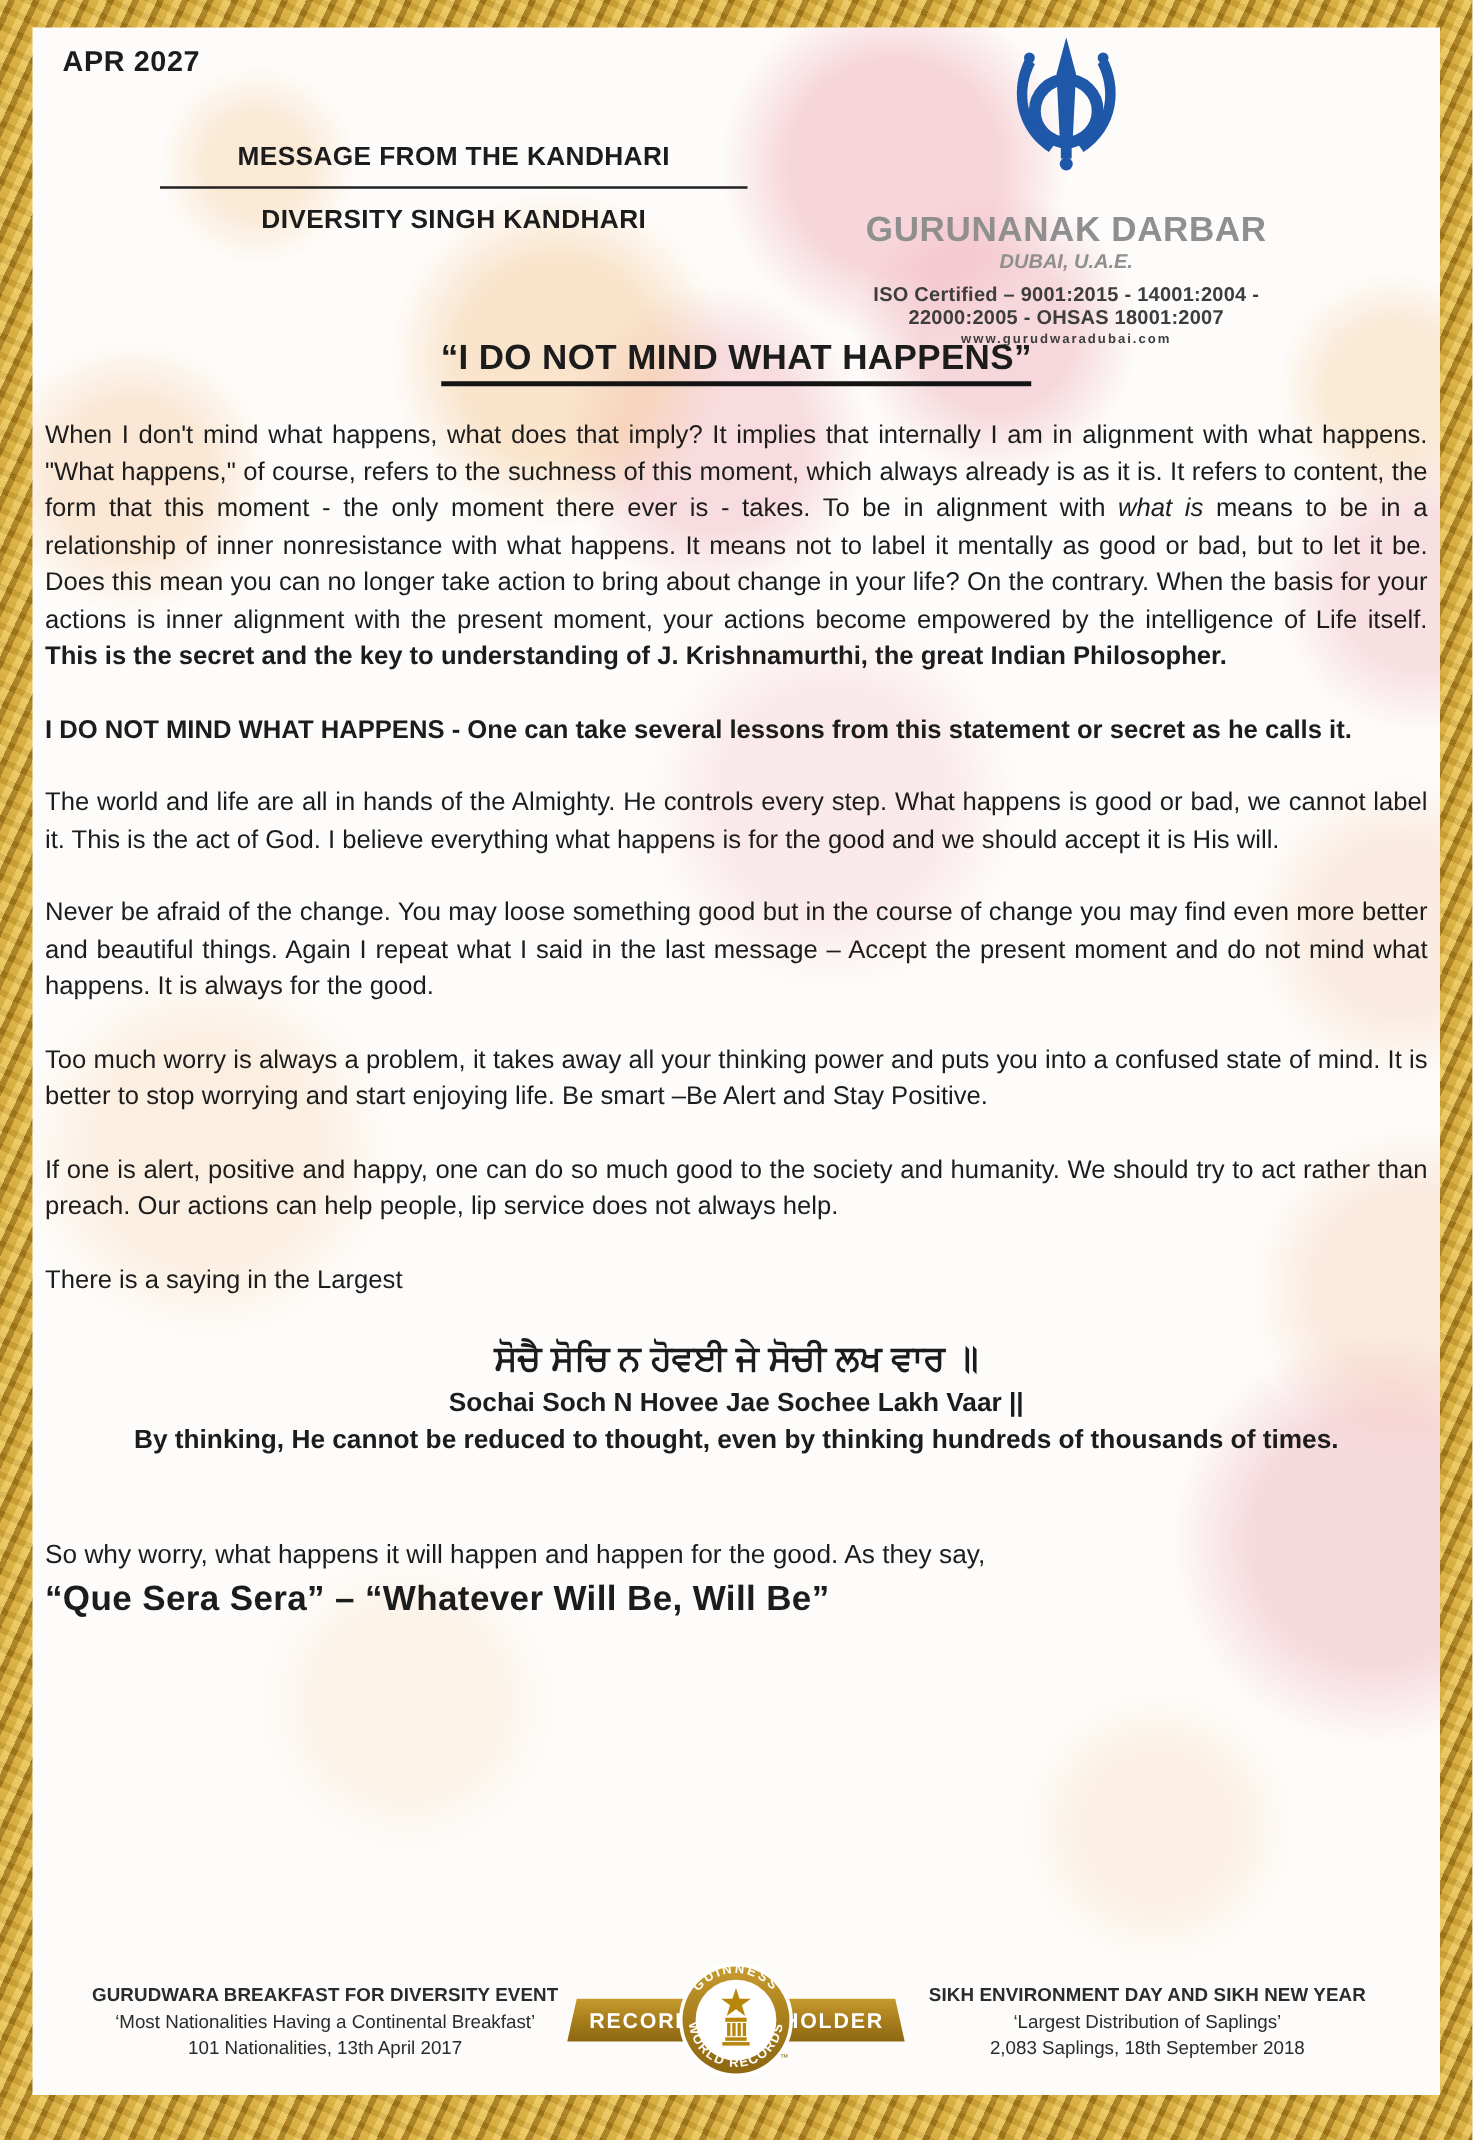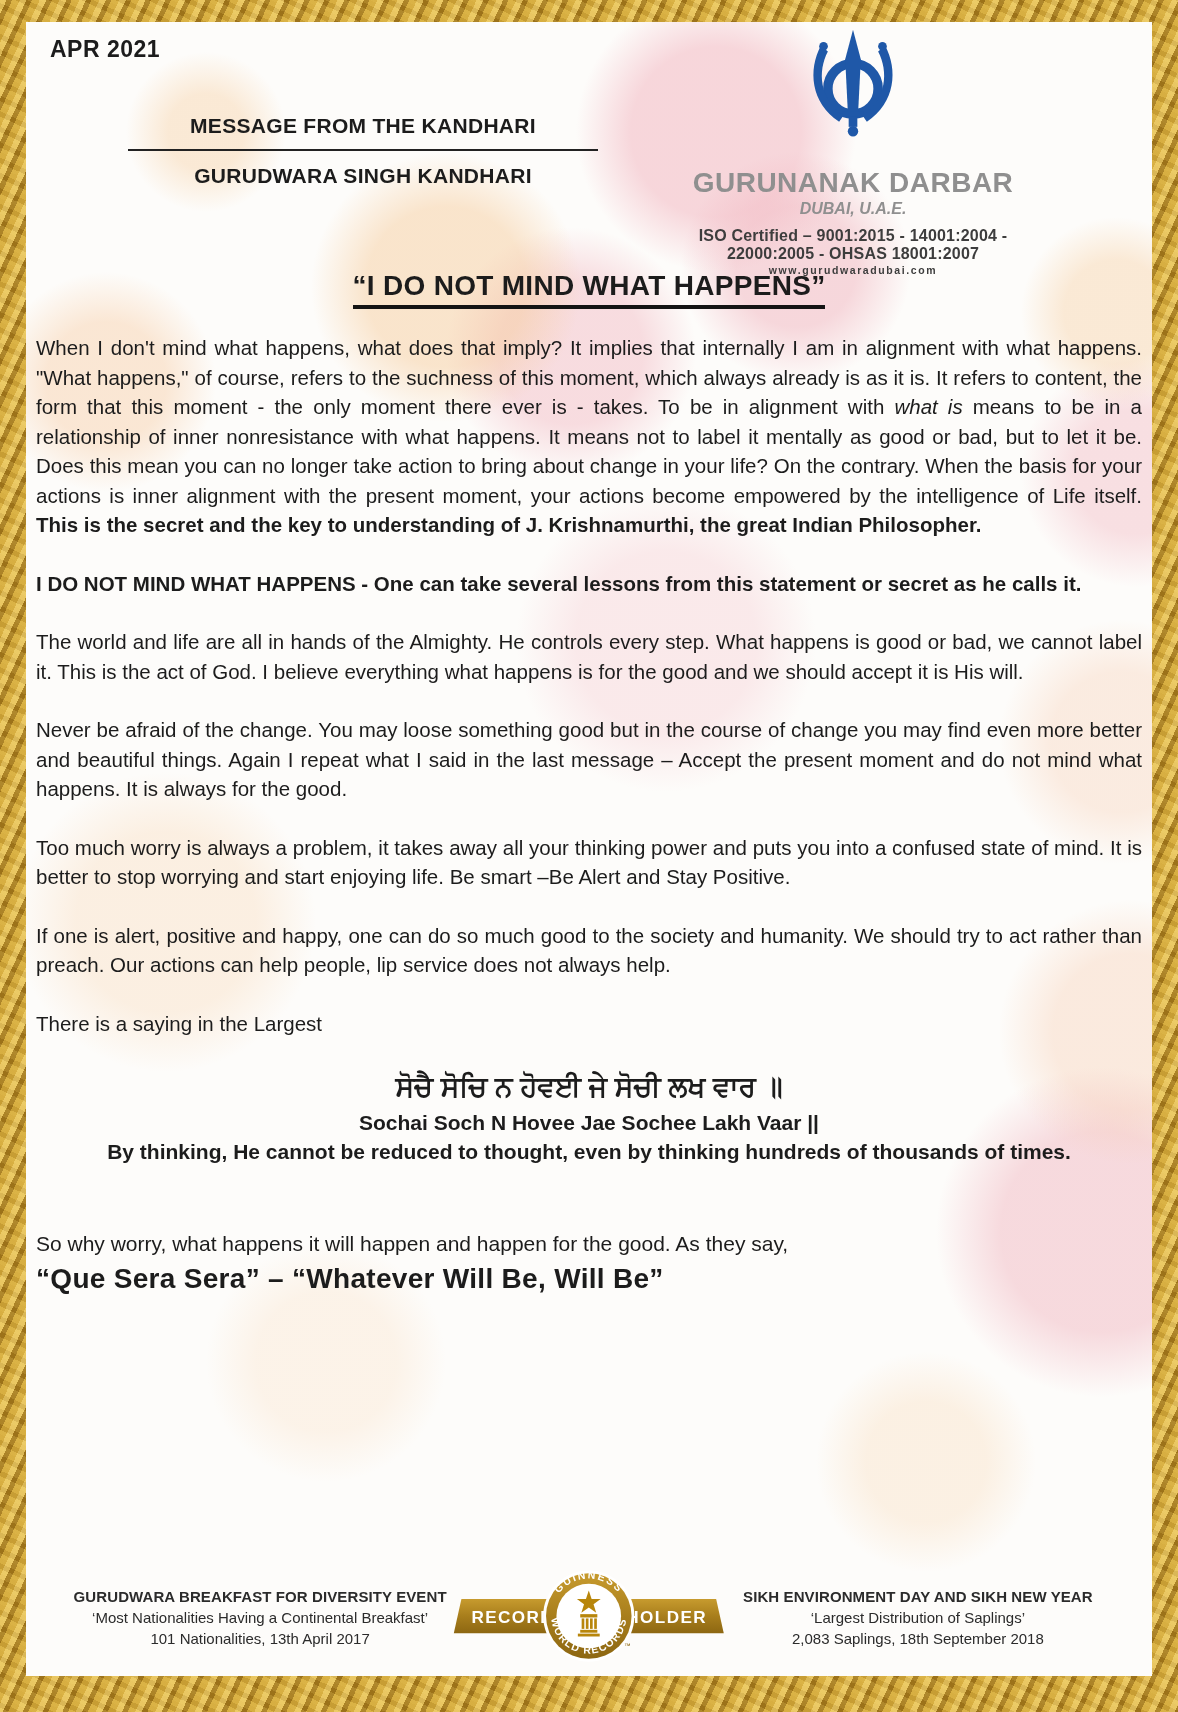--- a/index.html
+++ b/index.html
@@ -67,26 +67,26 @@
   .footer-block { text-align:center; font-size:15px; line-height:1.4; width:400px; color:#2b2b2b; }
   .footer-block .l1 { font-weight:bold; letter-spacing:0.1px; }
 </style>
 </head>
 <body>
 
 <div class="frame">
   <div class="inner">
 
     <div class="header">
-      <div class="apr">APR 2021</div>
+      <div class="apr">APR 2027</div>
 
       <div class="chairman">
         <div class="chairman-title">MESSAGE FROM THE KANDHARI</div>
         <div class="chairman-rule"></div>
-        <div class="chairman-name">GURUDWARA SINGH KANDHARI</div>
+        <div class="chairman-name">DIVERSITY SINGH KANDHARI</div>
       </div>
 
       <div class="logo">
         <svg width="104" height="118" viewBox="0 0 120 136">
           <g fill="#1f58a8" stroke="none">
             <circle cx="60" cy="70" r="29" fill="none" stroke="#1f58a8" stroke-width="11"></circle>
             <path d="M60 2 L69 36 L66 96 L54 96 L51 36 Z"></path>
             <rect x="48" y="96" width="24" height="6" rx="2"></rect>
             <rect x="55" y="102" width="10" height="12"></rect>
             <circle cx="60" cy="119" r="6"></circle>

